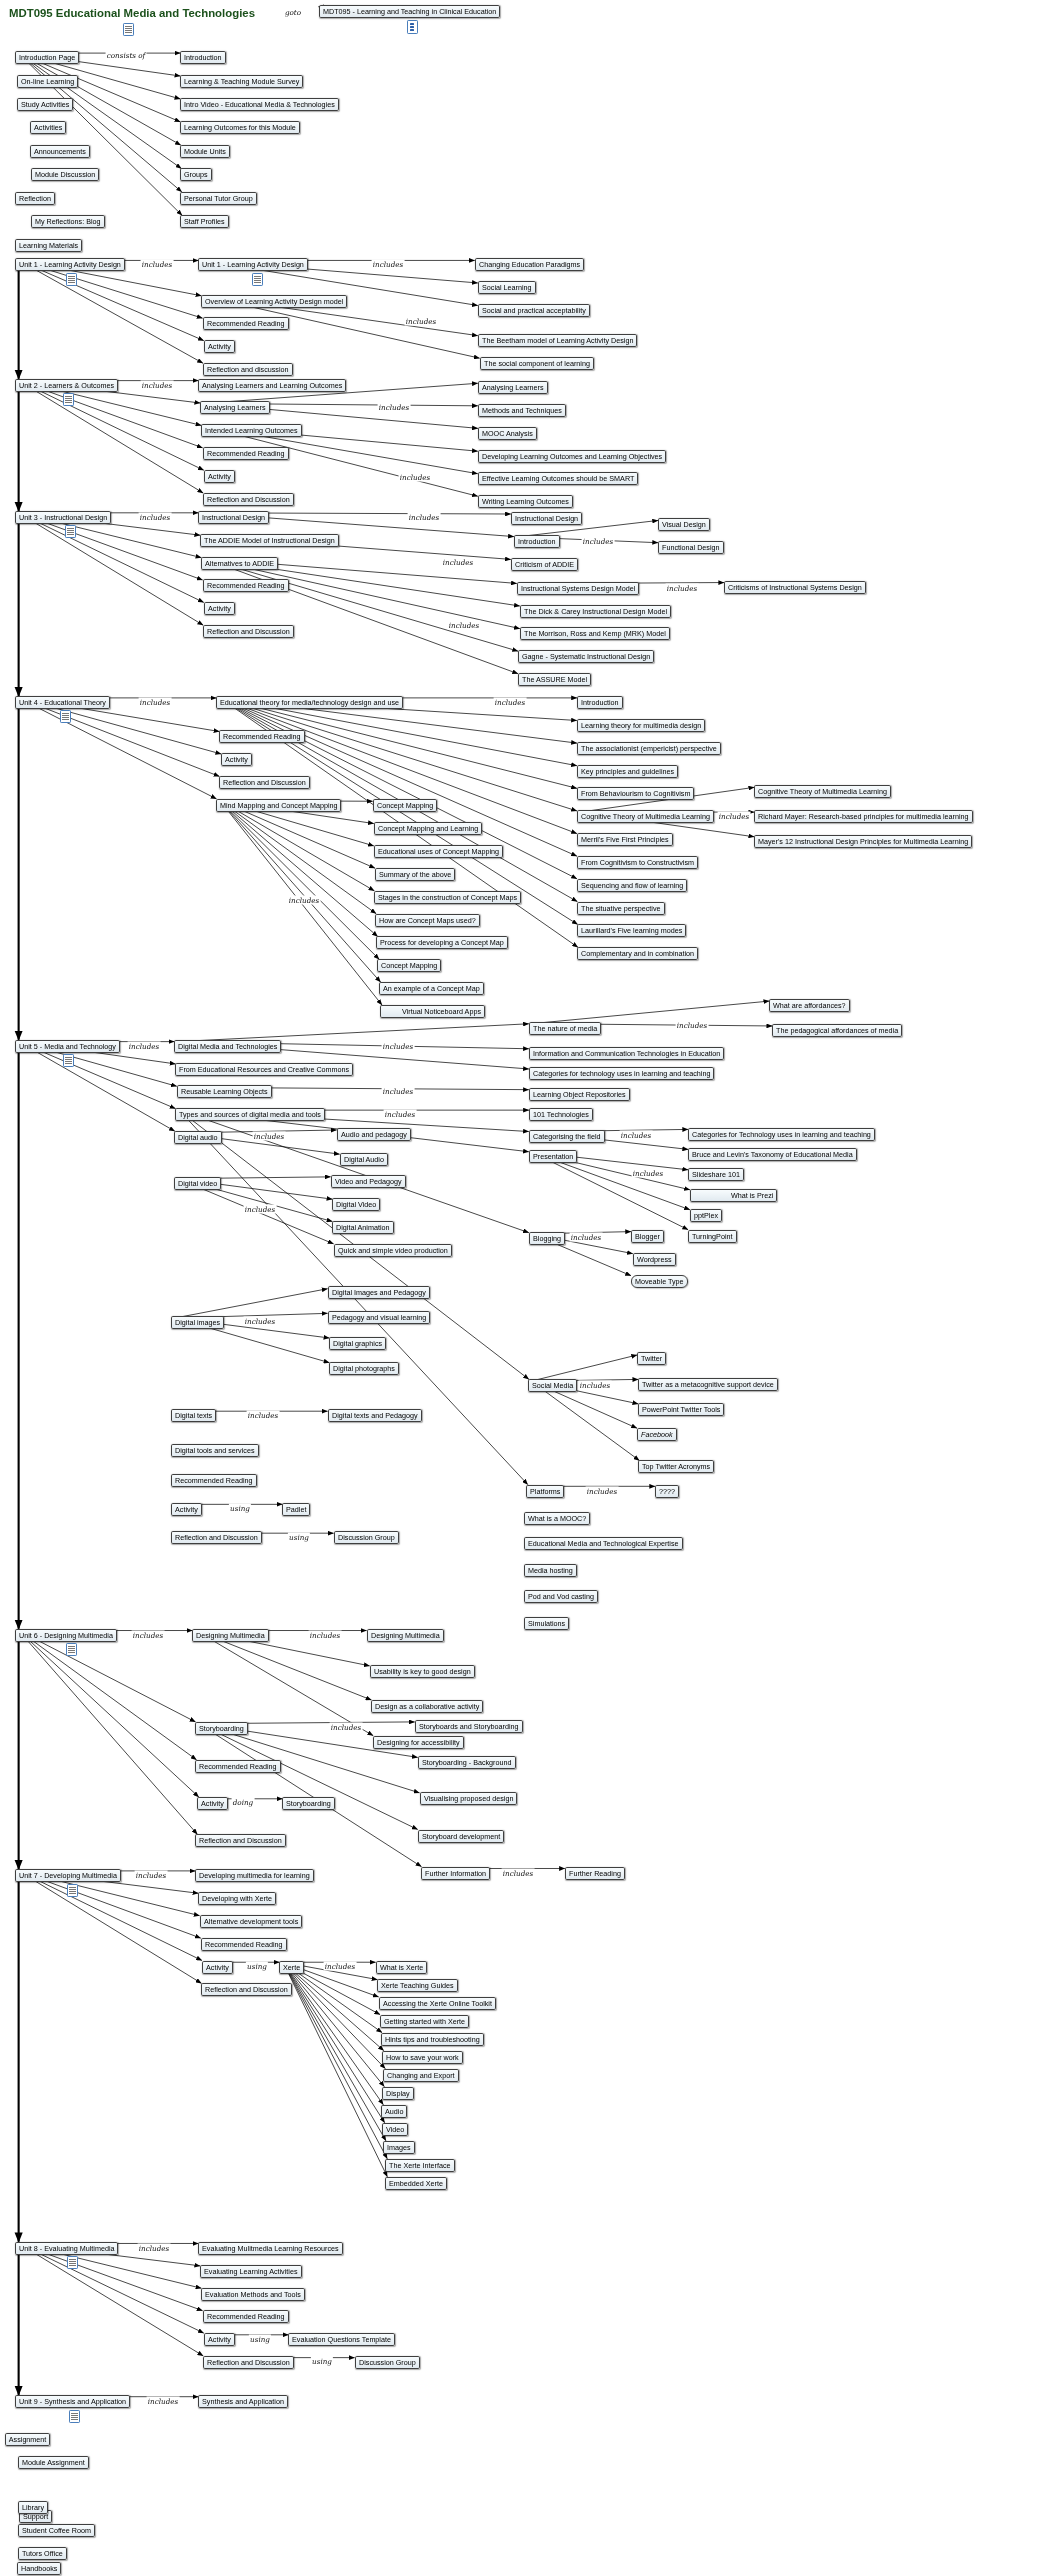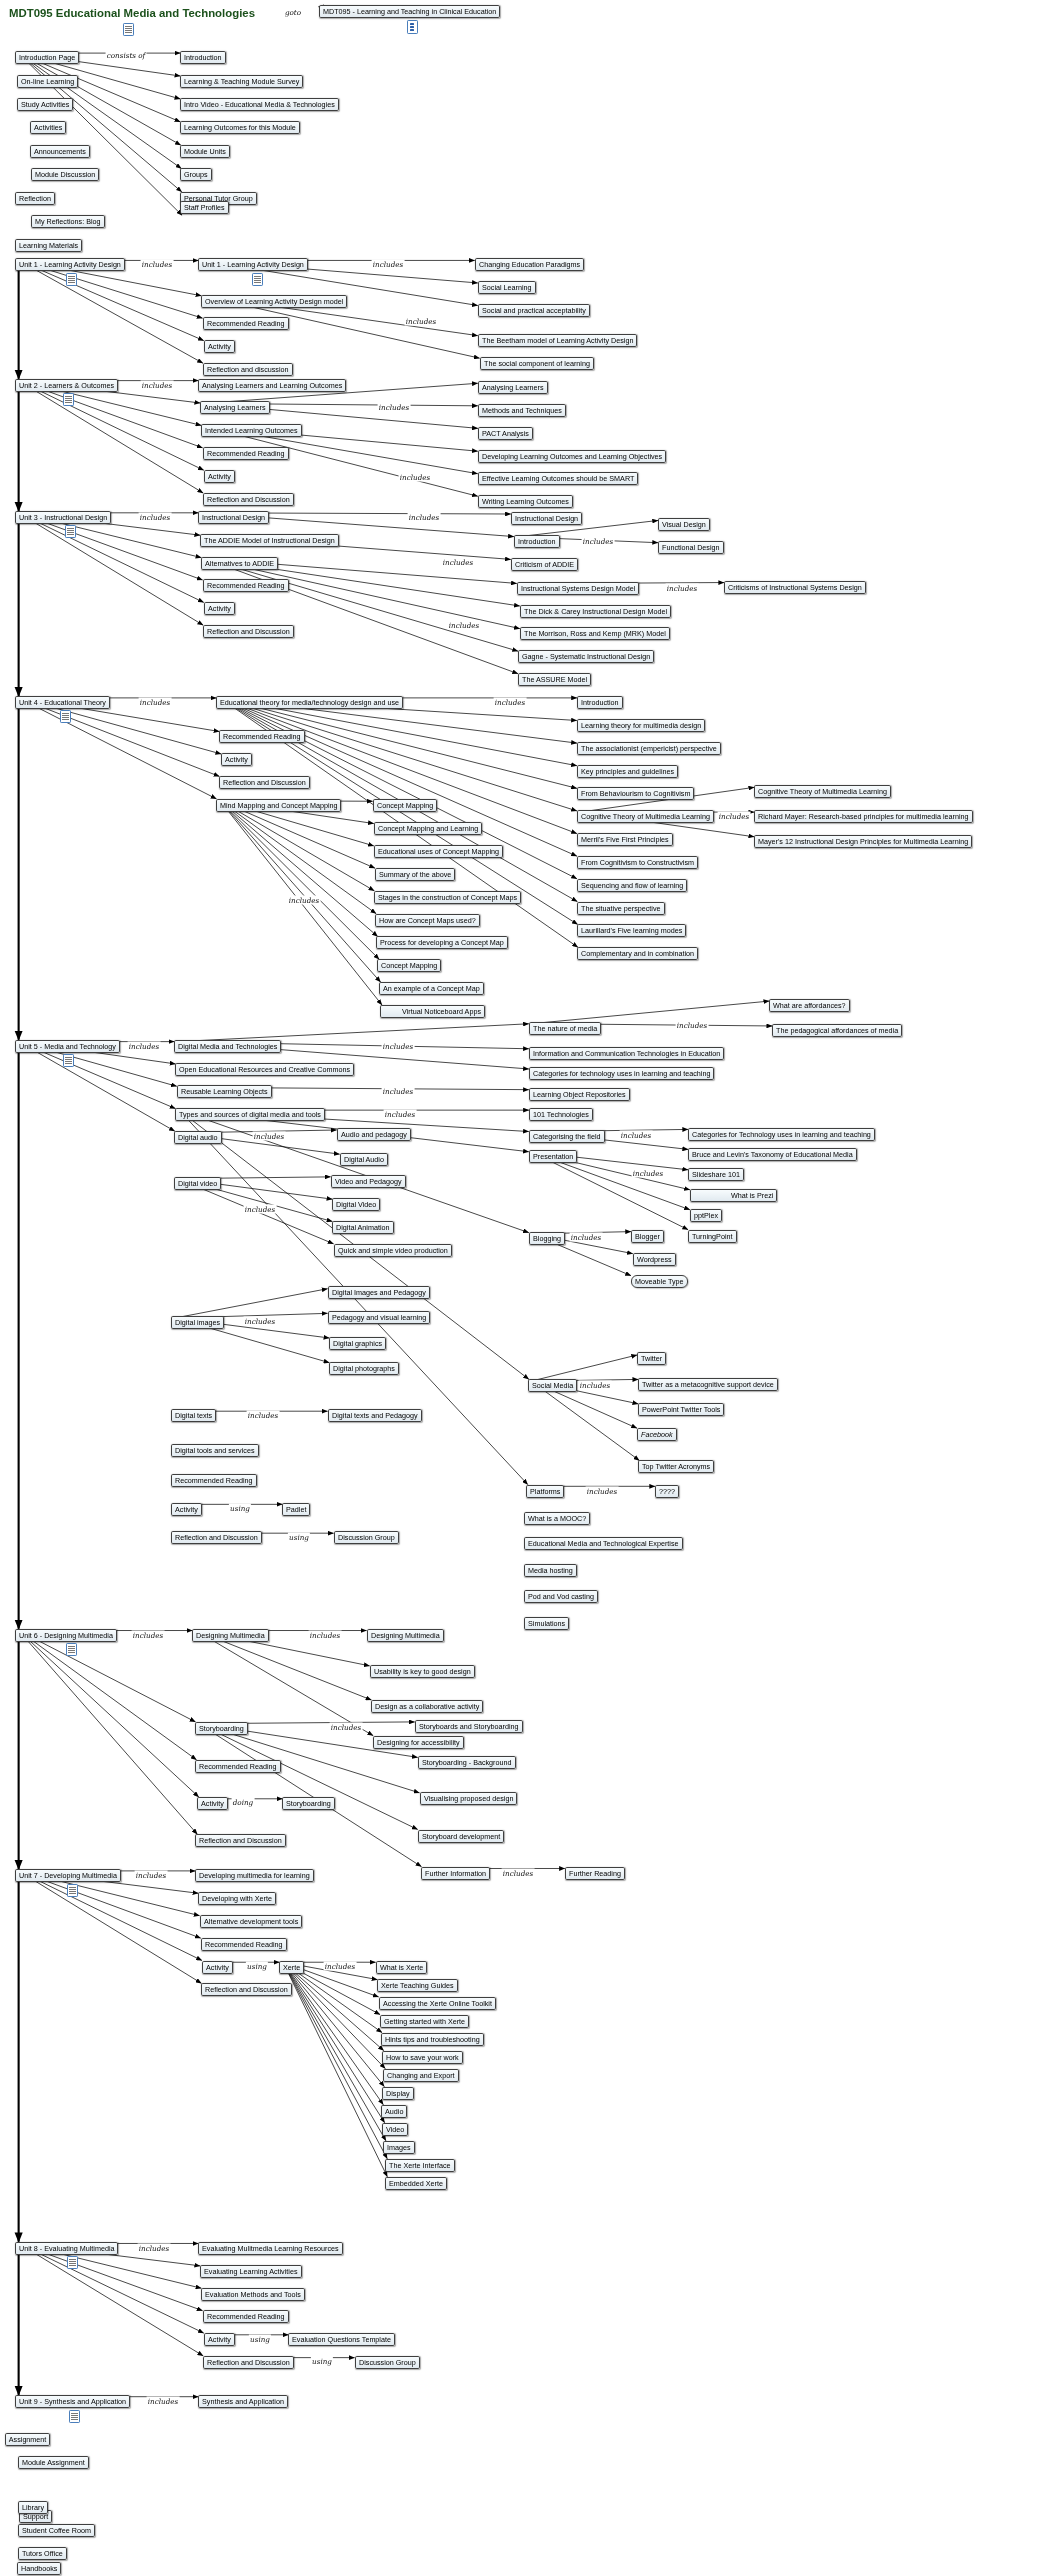--- a/index.html
+++ b/index.html
@@ -223,42 +223,42 @@
     <div class="node" style="left: 15px; top: 192px;">Reflection</div>
     <div class="node" style="left: 31px; top: 215px;">My Reflections: Blog</div>
     <div class="node" style="left: 15px; top: 239px;">Learning Materials</div>
     <div class="node" style="left: 180px; top: 51px;">Introduction</div>
     <div class="node" style="left: 180px; top: 75px;">Learning &amp; Teaching Module Survey</div>
     <div class="node" style="left: 180px; top: 98px;">Intro Video - Educational Media &amp; Technologies</div>
     <div class="node" style="left: 180px; top: 121px;">Learning Outcomes for this Module</div>
     <div class="node" style="left: 180px; top: 145px;">Module Units</div>
     <div class="node" style="left: 180px; top: 168px;">Groups</div>
     <div class="node" style="left: 180px; top: 192px;">Personal Tutor Group</div>
-    <div class="node" style="left: 180px; top: 201px;">Staff Profiles</div>
+    <div class="node" style="left: 180px; top: 215px;">Staff Profiles</div>
     <div class="node" style="left: 15px; top: 258px;">Unit 1 - Learning Activity Design</div>
     <div class="node" style="left: 198px; top: 258px;">Unit 1 - Learning Activity Design</div>
     <div class="node" style="left: 201px; top: 295px;">Overview of Learning Activity Design model</div>
     <div class="node" style="left: 203px; top: 317px;">Recommended Reading</div>
     <div class="node" style="left: 204px; top: 340px;">Activity</div>
     <div class="node" style="left: 203px; top: 363px;">Reflection and discussion</div>
     <div class="node" style="left: 475px; top: 258px;">Changing Education Paradigms</div>
     <div class="node" style="left: 478px; top: 281px;">Social Learning</div>
     <div class="node" style="left: 478px; top: 304px;">Social and practical acceptability</div>
     <div class="node" style="left: 478px; top: 334px;">The Beetham model of Learning Activity Design</div>
     <div class="node" style="left: 480px; top: 357px;">The social component of learning</div>
     <div class="node" style="left: 15px; top: 379px;">Unit 2 - Learners &amp; Outcomes</div>
     <div class="node" style="left: 198px; top: 379px;">Analysing Learners and Learning Outcomes</div>
     <div class="node" style="left: 200px; top: 401px;">Analysing Learners</div>
     <div class="node" style="left: 201px; top: 424px;">Intended Learning Outcomes</div>
     <div class="node" style="left: 203px; top: 447px;">Recommended Reading</div>
     <div class="node" style="left: 204px; top: 470px;">Activity</div>
     <div class="node" style="left: 203px; top: 493px;">Reflection and Discussion</div>
     <div class="node" style="left: 478px; top: 381px;">Analysing Learners</div>
     <div class="node" style="left: 478px; top: 404px;">Methods and Techniques</div>
-    <div class="node" style="left: 478px; top: 427px;">PACT Analysis</div>
+    <div class="node" style="left: 478px; top: 427px;">MOOC Analysis</div>
     <div class="node" style="left: 478px; top: 450px;">Developing Learning Outcomes and Learning Objectives</div>
     <div class="node" style="left: 478px; top: 472px;">Effective Learning Outcomes should be SMART</div>
     <div class="node" style="left: 478px; top: 495px;">Writing Learning Outcomes</div>
     <div class="node" style="left: 15px; top: 511px;">Unit 3 - Instructional Design</div>
     <div class="node" style="left: 198px; top: 511px;">Instructional Design</div>
     <div class="node" style="left: 200px; top: 534px;">The ADDIE Model of Instructional Design</div>
     <div class="node" style="left: 201px; top: 557px;">Alternatives to ADDIE</div>
     <div class="node" style="left: 203px; top: 579px;">Recommended Reading</div>
     <div class="node" style="left: 204px; top: 602px;">Activity</div>
     <div class="node" style="left: 203px; top: 625px;">Reflection and Discussion</div>
@@ -299,21 +299,21 @@
     <div class="node" style="left: 374px; top: 845px;">Educational uses of Concept Mapping</div>
     <div class="node" style="left: 375px; top: 868px;">Summary of the above</div>
     <div class="node" style="left: 374px; top: 891px;">Stages in the construction of Concept Maps</div>
     <div class="node" style="left: 375px; top: 914px;">How are Concept Maps used?</div>
     <div class="node" style="left: 376px; top: 936px;">Process for developing a Concept Map</div>
     <div class="node" style="left: 377px; top: 959px;">Concept Mapping</div>
     <div class="node" style="left: 379px; top: 982px;">An example of a Concept Map</div>
     <div class="node" style="left: 380px; top: 1005px; padding-left: 21px;">Virtual Noticeboard Apps</div>
     <div class="node" style="left: 15px; top: 1040px;">Unit 5 - Media and Technology</div>
     <div class="node" style="left: 174px; top: 1040px;">Digital Media and Technologies</div>
-    <div class="node" style="left: 175px; top: 1063px;">Open Educational Resources and Creative Commons</div>
+    <div class="node" style="left: 175px; top: 1063px;">From Educational Resources and Creative Commons</div>
     <div class="node" style="left: 177px; top: 1085px;">Reusable Learning Objects</div>
     <div class="node" style="left: 175px; top: 1108px;">Types and sources of digital media and tools</div>
     <div class="node" style="left: 174px; top: 1131px;">Digital audio</div>
     <div class="node" style="left: 174px; top: 1177px;">Digital video</div>
     <div class="node" style="left: 529px; top: 1022px;">The nature of media</div>
     <div class="node" style="left: 529px; top: 1047px;">Information and Communication Technologies in Education</div>
     <div class="node" style="left: 529px; top: 1067px;">Categories for technology uses in learning and teaching</div>
     <div class="node" style="left: 769px; top: 999px;">What are affordances?</div>
     <div class="node" style="left: 772px; top: 1024px;">The pedagogical affordances of media</div>
     <div class="node" style="left: 529px; top: 1088px;">Learning Object Repositories</div>

